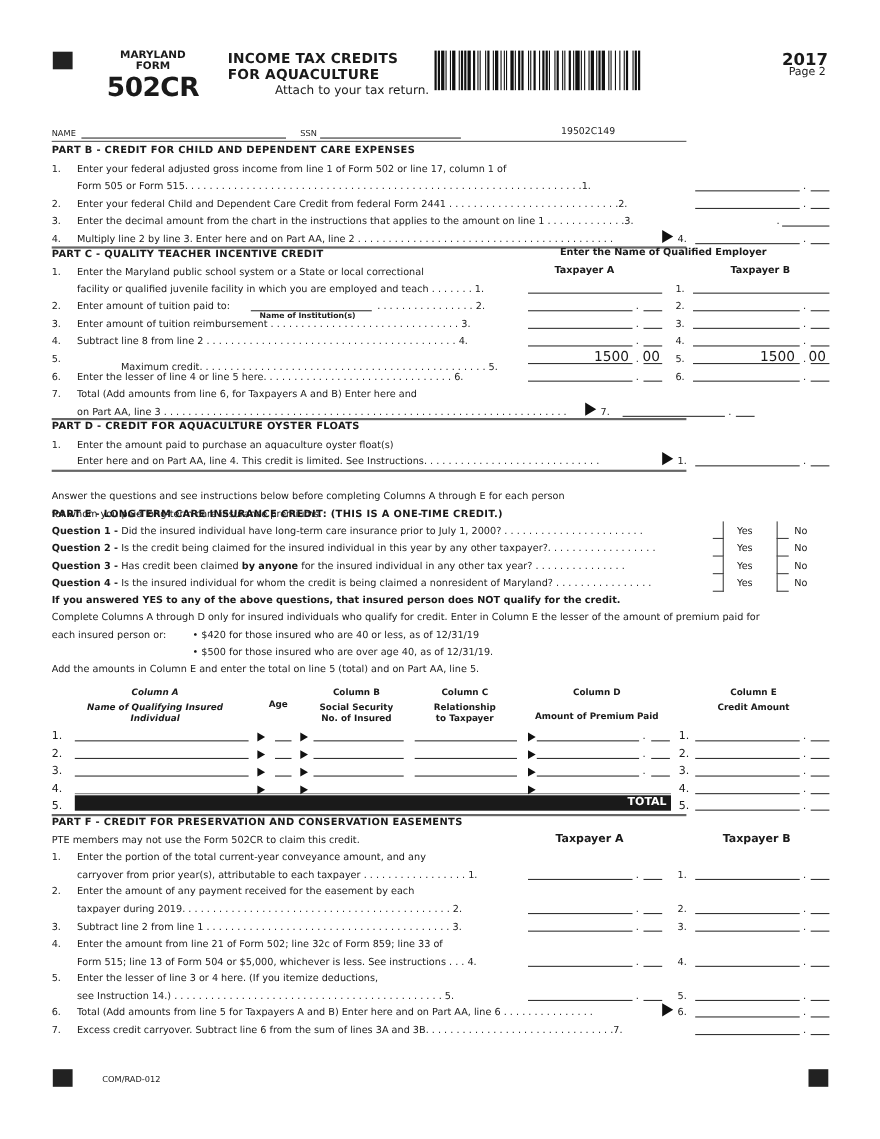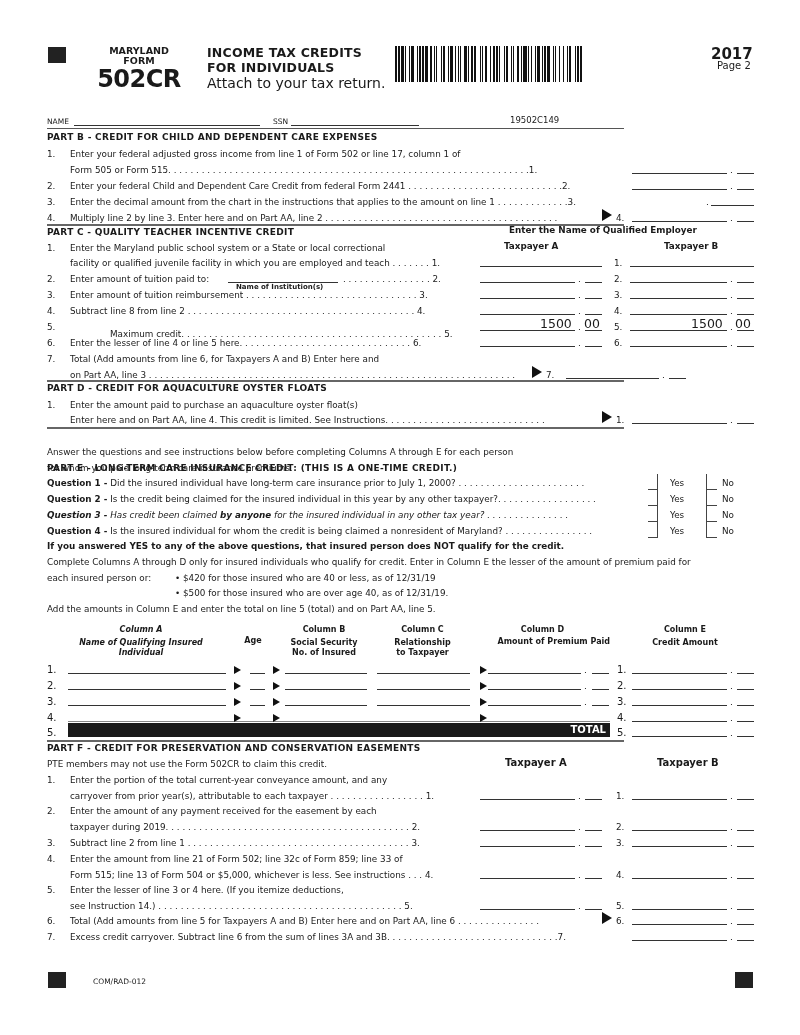--- a/index.html
+++ b/index.html
@@ -3,21 +3,21 @@
 <meta charset="utf-8">
 <style>
   * { box-sizing: border-box; margin: 0; padding: 0; }
   html, body { width: 800px; height: 1035px; background: #fff; }
   body { position: relative; font-family: "DejaVu Sans", sans-serif; color: #1a1a1a; font-size: 9px; overflow: hidden; }
   .abs { position: absolute; }
   .reg-mark { position: absolute; width: 18px; height: 16px; background: #222; }
   .hdr-md { font-weight: bold; font-size: 9.5px; text-align: center; line-height: 10px; }
   .hdr-502 { font-weight: bold; font-size: 24px; letter-spacing: -0.5px; }
   .hdr-title { font-weight: bold; font-size: 12.5px; line-height: 15px; letter-spacing: 0.2px; }
-  .hdr-sub { font-size: 14px; }
+  .hdr-sub { font-size: 11px; margin-left: 43px; }
   .year { font-weight: bold; font-size: 15px; }
   .page { font-size: 10px; }
   .barcode { position: absolute; left: 395px; top: 46px; width: 283px; height: 36px; display: flex; align-items: stretch; }
   .barcode span { display: block; background: #111; height: 100%; }
   .bc-num { font-size: 8.5px; }
   .rule { position: absolute; height: 1px; background: #555; }
   .rule2 { position: absolute; height: 2px; background: #666; }
   .sec { position: absolute; left: 47px; font-weight: bold; font-size: 9px; letter-spacing: 0.3px; }
   .ln { position: absolute; font-size: 8.8px; white-space: nowrap; }
   .num { position: absolute; font-size: 8.8px; }
@@ -39,21 +39,21 @@
 <div class="reg-mark" style="left:48px;top:972px;"></div>
 <div class="reg-mark" style="left:735px;top:972px;"></div>
 
 <div class="abs" style="left:94px;top:46px;width:90px;">
   <div class="hdr-md">MARYLAND</div>
   <div class="hdr-md">FORM</div>
   <div class="hdr-502" style="text-align:center;line-height:26px;">502CR</div>
 </div>
 <div class="abs" style="left:207px;top:45px;">
   <div class="hdr-title">INCOME TAX CREDITS</div>
-  <div class="hdr-title">FOR INDIVIDUALS</div>
+  <div class="hdr-title">FOR AQUACULTURE</div>
   <div class="hdr-sub">Attach to your tax return.</div>
 </div>
 <div class="barcode" id="barcode">
     <span style="width: 2.3px;"></span>
     <span style="width: 1.15px; background: transparent;"></span>
     <span style="width: 1.15px;"></span>
     <span style="width: 1.15px; background: transparent;"></span>
     <span style="width: 3.45px;"></span>
     <span style="width: 1.15px; background: transparent;"></span>
     <span style="width: 1.15px;"></span>
@@ -298,21 +298,21 @@
     <div class="ln" style="left:670px;top:478px;">Yes</div>
     <div class="chkl" style="left:706px;top:474px;"></div>
     <div class="chk" style="left:706px;top:474px;width:11px;border-right:none;"></div>
     <div class="ln" style="left:722px;top:478px;">No</div>
     <div class="ln" style="left:47px;top:494px;"><span class="bold">Question 2 -</span><span> Is the credit being claimed for the insured individual in this year by any other taxpayer?. . . . . . . . . . . . . . . . . .</span></div>
     <div class="chk" style="left:648px;top:490px;"></div>
     <div class="ln" style="left:670px;top:494px;">Yes</div>
     <div class="chkl" style="left:706px;top:490px;"></div>
     <div class="chk" style="left:706px;top:490px;width:11px;border-right:none;"></div>
     <div class="ln" style="left:722px;top:494px;">No</div>
-    <div class="ln" style="left:47px;top:510px;font-style:italic;"><span class="bold">Question 3 -</span><span> Has credit been claimed </span><span class="bold">by anyone</span><span> for the insured individual in any other tax year? . . . . . . . . . . . . . . .</span></div>
+    <div class="ln" style="left:47px;top:510px;"><span class="bold">Question 3 -</span><span> Has credit been claimed </span><span class="bold">by anyone</span><span> for the insured individual in any other tax year? . . . . . . . . . . . . . . .</span></div>
     <div class="chk" style="left:648px;top:506px;"></div>
     <div class="ln" style="left:670px;top:510px;">Yes</div>
     <div class="chkl" style="left:706px;top:506px;"></div>
     <div class="chk" style="left:706px;top:506px;width:11px;border-right:none;"></div>
     <div class="ln" style="left:722px;top:510px;">No</div>
     <div class="ln" style="left:47px;top:526px;"><span class="bold">Question 4 -</span><span> Is the insured individual for whom the credit is being claimed a nonresident of Maryland? . . . . . . . . . . . . . . . .</span></div>
     <div class="chk" style="left:648px;top:522px;"></div>
     <div class="ln" style="left:670px;top:526px;">Yes</div>
     <div class="chkl" style="left:706px;top:522px;"></div>
     <div class="chk" style="left:706px;top:522px;width:11px;border-right:none;"></div>
@@ -334,21 +334,21 @@
 <div class="colhdr" style="left:276px;top:625px;width:96px;">
   <div>Column B</div>
   <div style="margin-top:3px;padding:0 8px;">Social Security No. of Insured</div>
 </div>
 <div class="colhdr" style="left:375px;top:625px;width:95px;">
   <div>Column C</div>
   <div style="margin-top:3px;padding:0 14px;">Relationship to Taxpayer</div>
 </div>
 <div class="colhdr" style="left:475px;top:625px;width:135px;">
   <div>Column D</div>
-  <div style="margin-top:2px;text-align:right;">Amount of Premium Paid</div>
+  <div style="margin-top:12px;">Amount of Premium Paid</div>
 </div>
 <div class="colhdr" style="left:630px;top:625px;width:110px;">
   <div>Column E</div>
   <div style="margin-top:3px;">Credit Amount</div>
 </div>
 
 <div id="insured-rows">
     <div class="num" style="left:47px;top:664px;font-size:10px;">1.</div>
     <div class="blank" style="left:68px;top:673px;width:158px;"></div>
     <div class="blank" style="left:250px;top:673px;width:15px;"></div>

